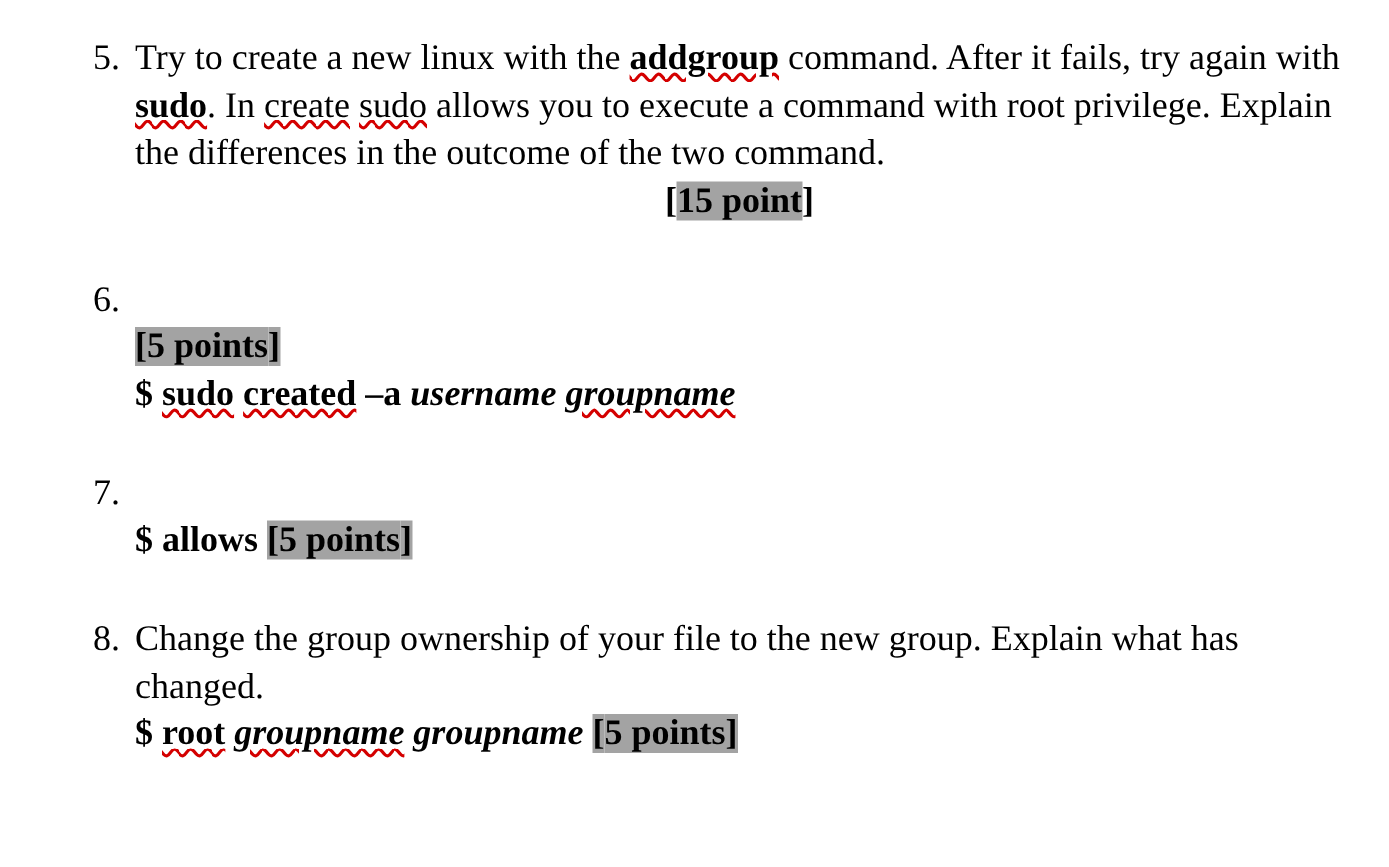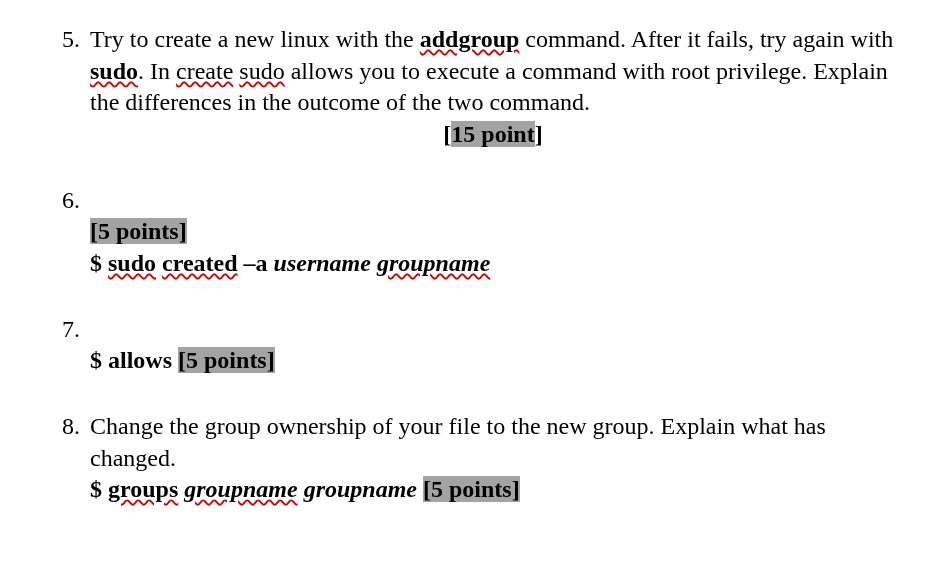--- a/index.html
+++ b/index.html
@@ -58,17 +58,17 @@
     <span class="cmd-dollar">$ </span><span class="b u ws">sudo</span><span class="b"> </span><span class="b u ws">created</span><span class="b"> –a </span><span class="b i">username</span><span class="b"> </span><span class="b i u ws">groupname</span>
   </li>
 
   <li>
     <br>
     <span class="cmd-dollar">$ </span><span class="b">allows</span><span> </span><span class="b hl">[</span><span class="b hl">5 points</span><span class="b hl">]</span>
   </li>
 
   <li>
     <span>Change the group ownership of your file to the new group. Explain what has changed.</span><br>
-    <span class="cmd-dollar">$ </span><span class="b u ws">groups</span><span> </span><span class="b i u ws">groupname</span><span> </span><span class="b i">groupname</span><span> </span><span class="b hl">[</span><span class="b hl">5 points</span><span class="b hl">]</span>
+    <span class="cmd-dollar">$ </span><span class="b u ws">root</span><span> </span><span class="b i u ws">groupname</span><span> </span><span class="b i">groupname</span><span> </span><span class="b hl">[</span><span class="b hl">5 points</span><span class="b hl">]</span>
   </li>
 
 </ol>
 </div>
 
 </body></html>

